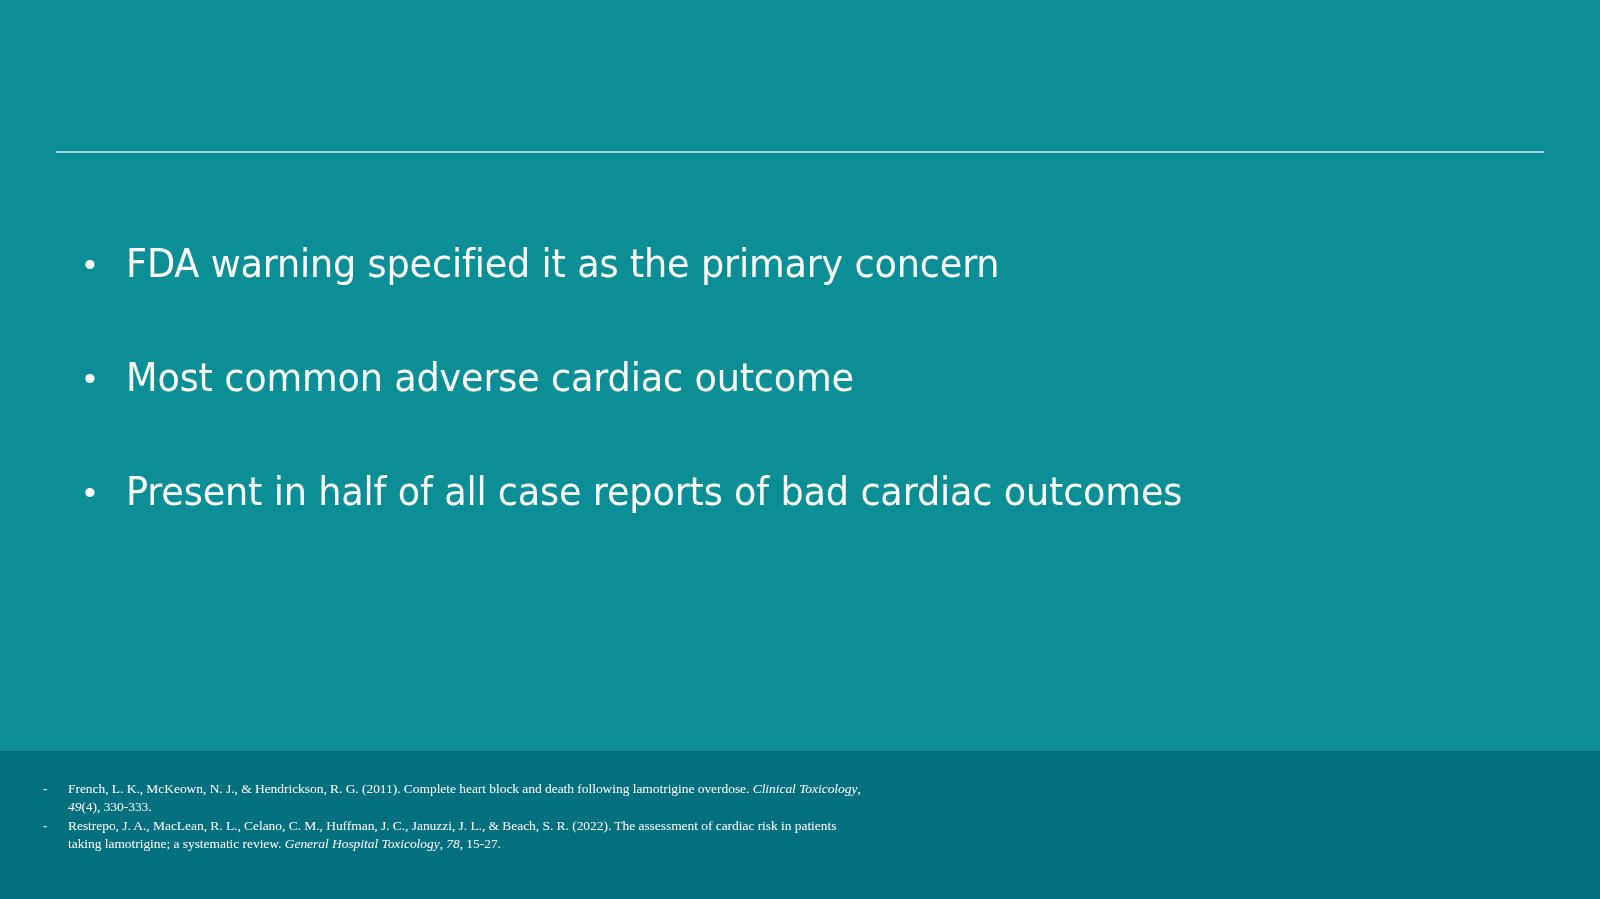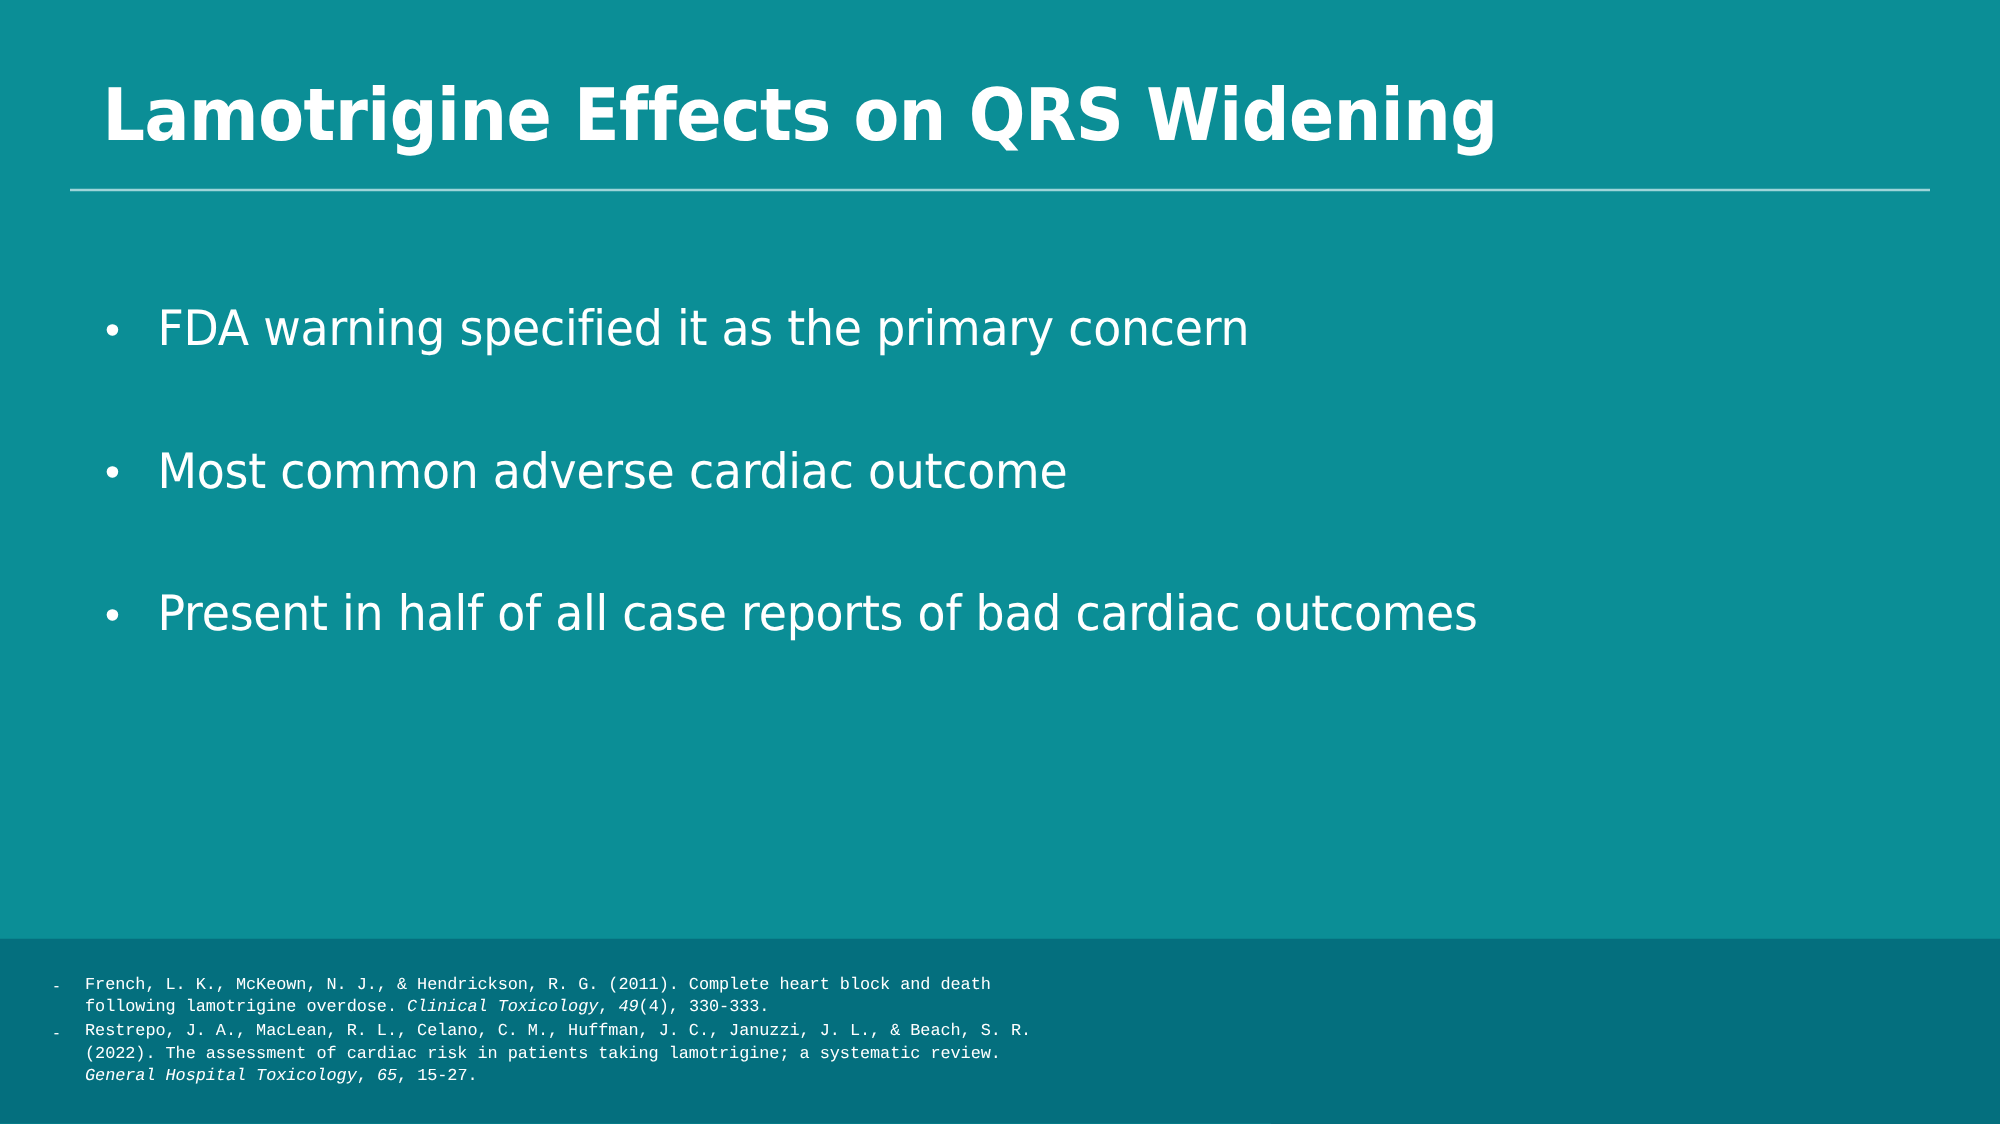--- a/index.html
+++ b/index.html
@@ -114,37 +114,34 @@
     flex: 0 0 auto;
     width: 25px;
     color: #FFFFFF;
     font-size: 13px;
     line-height: 18px;
     font-family: "Liberation Sans", sans-serif;
   }
   .ref-text {
     flex: 1 1 auto;
     color: #FFFFFF;
-    font-family: Liberation Mono, monospace;
+    font-family: Liberation Serif, serif;
     font-size: 13.5px;
     line-height: 18px;
     letter-spacing: -0.05px;
   }
   .ref-text i {
     font-style: italic;
   }
 </style>
 </head>
 <body>
 
 <div class="slide">
 
-  <div class="title-block">
-    <h1 class="slide-title">Lamotrigine Effects on QRS Widening</h1>
-  </div>
   <div class="title-rule"></div>
 
   <ul class="body-list">
     <li class="bullet-row">
       <span class="bullet-marker">•</span>
       <span class="bullet-text">FDA warning specified it as the primary concern</span>
     </li>
     <li class="bullet-row">
       <span class="bullet-marker">•</span>
       <span class="bullet-text">Most common adverse cardiac outcome</span>
@@ -159,19 +156,19 @@
 
     <div class="references">
 
       <div class="ref-row">
         <span class="ref-dash">-</span>
         <span class="ref-text"><span>French, L. K., McKeown, N. J., &amp; Hendrickson, R. G. (2011). Complete heart block and death following lamotrigine overdose. </span><i>Clinical Toxicology</i><span>, </span><i>49</i><span>(4), 330-333.</span></span>
       </div>
 
       <div class="ref-row">
         <span class="ref-dash">-</span>
-        <span class="ref-text"><span>Restrepo, J. A., MacLean, R. L., Celano, C. M., Huffman, J. C., Januzzi, J. L., &amp; Beach, S. R. (2022). The assessment of cardiac risk in patients taking lamotrigine; a systematic review. </span><i>General Hospital Toxicology</i><span>, </span><i>65</i><span>, 15-27.</span></span>
+        <span class="ref-text"><span>Restrepo, J. A., MacLean, R. L., Celano, C. M., Huffman, J. C., Januzzi, J. L., &amp; Beach, S. R. (2022). The assessment of cardiac risk in patients taking lamotrigine; a systematic review. </span><i>General Hospital Toxicology</i><span>, </span><i>78</i><span>, 15-27.</span></span>
       </div>
 
     </div>
 
   </div>
 </div>
 
 </body></html>

